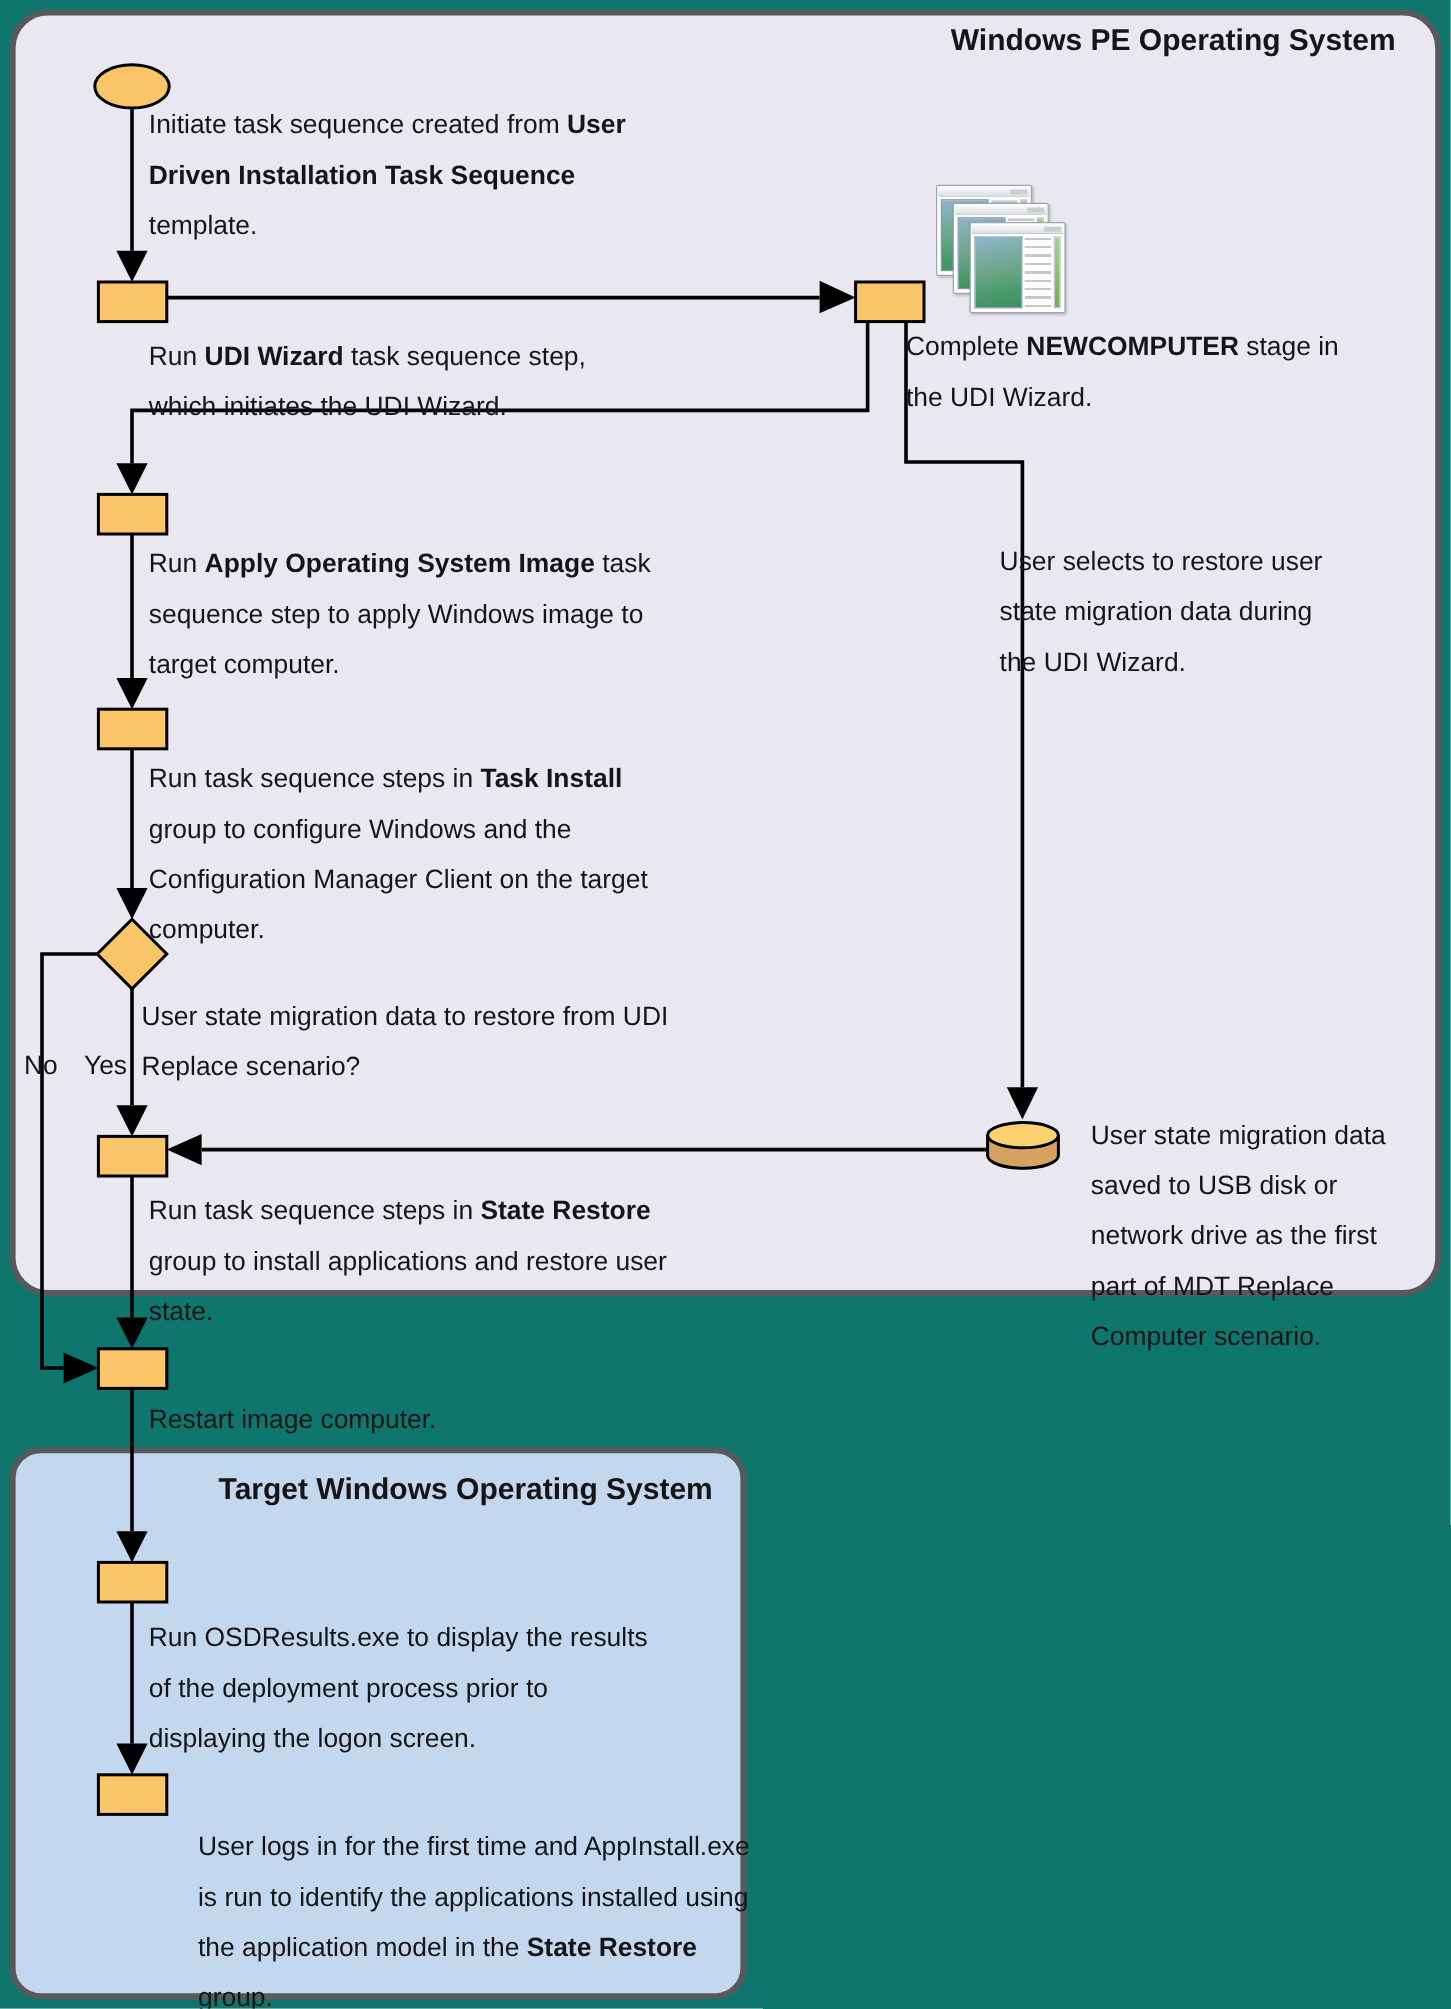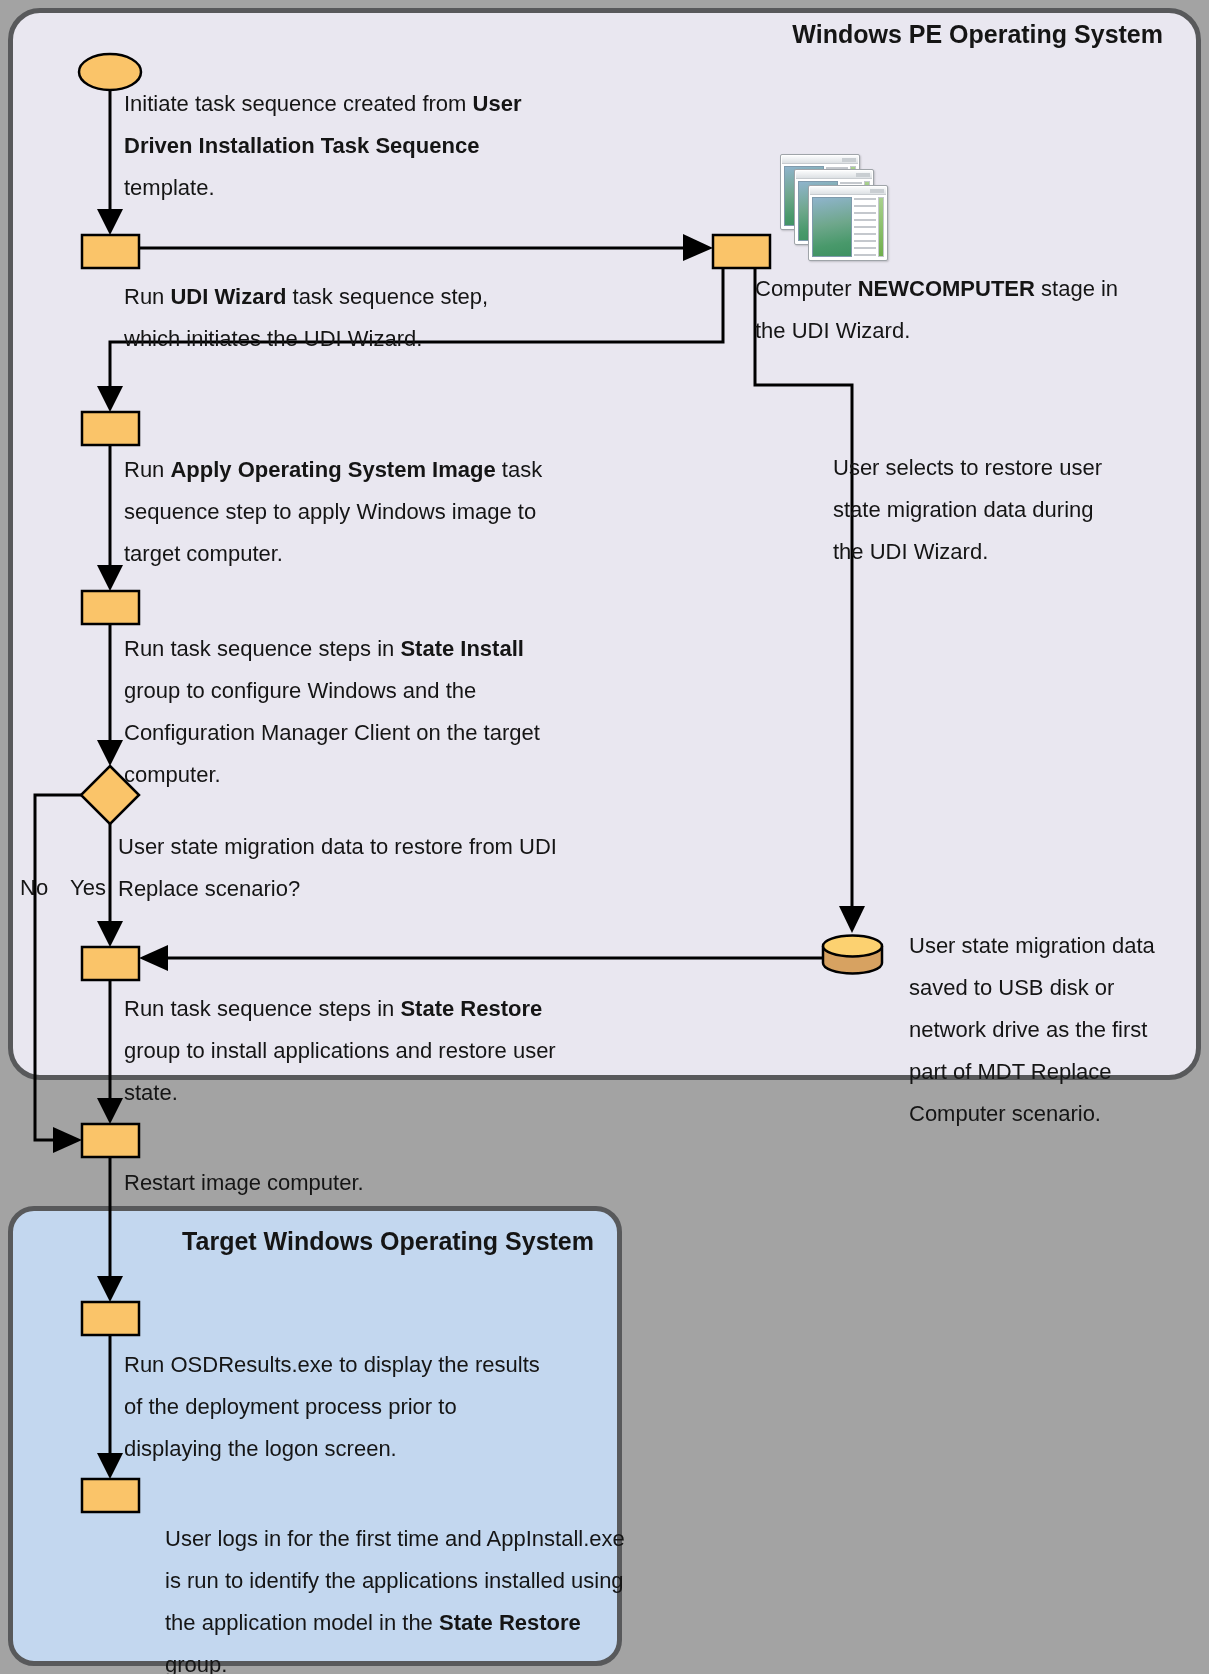--- a/index.html
+++ b/index.html
@@ -1,17 +1,17 @@
 <!DOCTYPE html>
 <html style="--process-fill: #FAC469; --shape-stroke: #000000; --connector: #000000; --text: #151515; --container-pe-fill: #E9E7F0; --container-target-fill: #C3D7EF; --container-border: #58595B; --cylinder-top-fill: #FCD170; --cylinder-body-fill: #D7A261;"><head>
 <meta charset="utf-8">
 <style>
   html,body{margin:0;padding:0;background:#fff;}
   .stage{
-    position:relative;width:1209px;height:1674px;background:#a3a3a3;overflow:hidden;
+    position:relative;width:1209px;height:1674px;background:#0f766e;overflow:hidden;
     font-family:"Liberation Sans",sans-serif;color:var(--text,#151515);
   }
   .stage *{box-sizing:border-box;}
   
   .pe-box{
     position:absolute;left:8px;top:8px;width:1193px;height:1072px;
     background:var(--container-pe-fill,#E9E7F0);
     border:5px solid var(--container-border,#58595B);border-radius:32px;z-index:1;
   }
   .target-box{
@@ -154,24 +154,24 @@
       <div class="wbody">
           <div class="shot"></div>
           <div class="wlines"></div>
           <div class="wscroll"></div>
         </div>
     </div>
   </div>
 
   <div class="note n-initiate"><span>Initiate task sequence created from </span><span class="b">User Driven Installation Task Sequence</span><span> template.</span></div>
   <div class="note n-udiwizard"><span>Run </span><span class="b">UDI Wizard</span><span> task sequence step, which initiates the UDI Wizard.</span></div>
-  <div class="note n-newcomputer"><span>Computer </span><span class="b">NEWCOMPUTER</span><span> stage in the UDI Wizard.</span></div>
+  <div class="note n-newcomputer"><span>Complete </span><span class="b">NEWCOMPUTER</span><span> stage in the UDI Wizard.</span></div>
   <div class="note n-applyos"><span>Run </span><span class="b">Apply Operating System Image</span><span> task sequence step to apply Windows image to target computer.</span></div>
   <div class="note n-selects"><span>User selects to restore user state migration data during the UDI Wizard.</span></div>
-  <div class="note n-postinstall"><span>Run task sequence steps in </span><span class="b">State Install</span><span> group to configure Windows and the Configuration Manager Client on the target computer.</span></div>
+  <div class="note n-postinstall"><span>Run task sequence steps in </span><span class="b">Task Install</span><span> group to configure Windows and the Configuration Manager Client on the target computer.</span></div>
   <div class="note n-question"><span>User state migration data to restore from UDI Replace scenario?</span></div>
   <div class="note lbl-no">No</div>
   <div class="note lbl-yes">Yes</div>
   <div class="note n-staterestore"><span>Run task sequence steps in </span><span class="b">State Restore</span><span> group to install applications and restore user state.</span></div>
   <div class="note n-usmtsaved"><span>User state migration data saved to USB disk or network drive as the first part of MDT Replace Computer scenario.</span></div>
   <div class="note n-restart"><span>Restart image computer.</span></div>
   <div class="note n-osdresults"><span>Run OSDResults.exe to display the results of the deployment process prior to displaying the logon screen.</span></div>
   <div class="note n-userlogs"><span>User logs in for the first time and AppInstall.exe is run to identify the applications installed using the application model in the </span><span class="b">State Restore</span><span> group.</span></div>
 
 </div>

